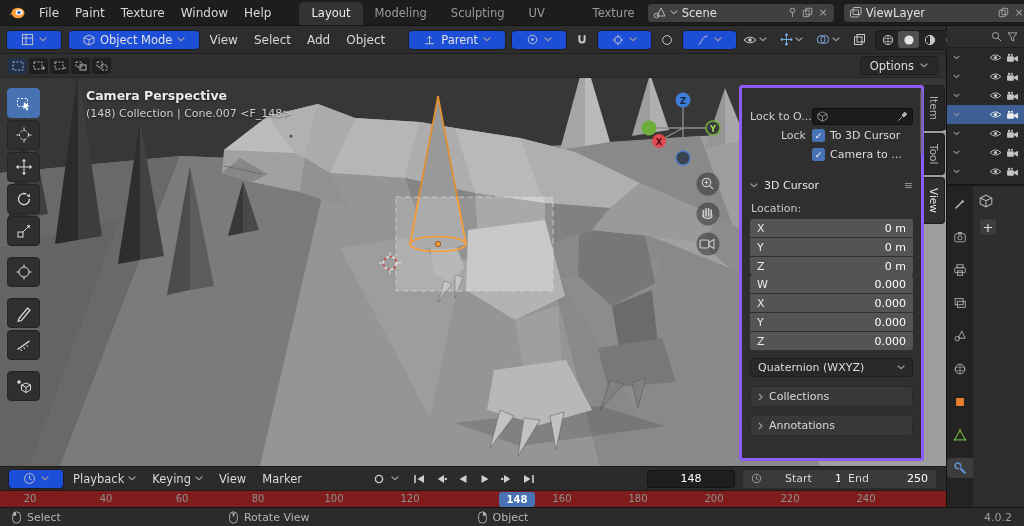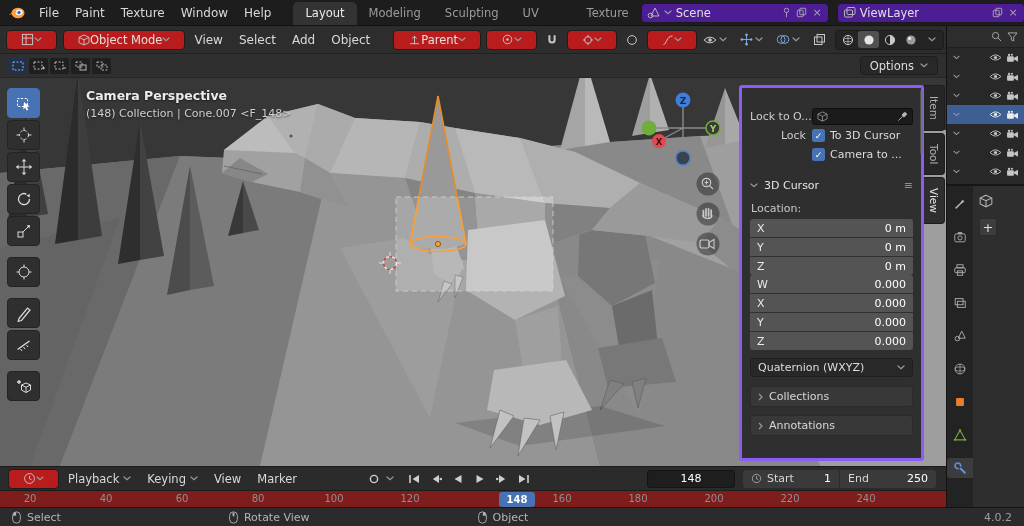--- a/index.html
+++ b/index.html
@@ -4,33 +4,33 @@
 <style>
 *{margin:0;padding:0;box-sizing:border-box}
 html,body{width:1024px;height:526px;overflow:hidden;background:#111}
 body{font-family:"DejaVu Sans","Liberation Sans",sans-serif;font-size:12px;color:#d4d4d4}
 svg{display:block;flex:none}
 .app{position:relative;width:1024px;height:526px;background:#1d1d1d;display:flex;flex-direction:column}
 
 .topbar{height:26px;flex:none;display:flex;align-items:center;background:#1d1d1d;border-bottom:1px solid #131313;padding-left:6px}
 .logo{margin:0 6px 0 2px}
 .menu{padding:0 8px;color:#d9d9d9;font-size:12px}
-.wtabs{display:flex;align-self:flex-end;margin-left:14px}
+.wtabs{display:flex;align-self:flex-end;margin-left:20px}
 .wtab{padding:0 12px;line-height:23px;height:23px;color:#9b9b9b;border-radius:5px 5px 0 0;font-size:11.5px}
 .wtab.active{background:#333;color:#ececec}
 .tb-widgets{margin-left:auto;display:flex;align-items:center;gap:8px;padding-right:6px}
-.datablock{display:flex;align-items:center;height:20px;background:#4c1d95;border:1px solid #1a1a1a;border-radius:4px;padding:0 5px;width:188px;gap:4px;font-size:11.5px;color:#e0e0e0}
+.datablock{display:flex;align-items:center;height:20px;background:#404040;border:1px solid #1a1a1a;border-radius:4px;padding:0 5px;width:188px;gap:4px;font-size:11.5px;color:#e0e0e0}
 .datablock .name{flex:1;overflow:hidden;white-space:nowrap}
 .db-ic{color:#b5b5b5}
 .db-x{color:#a5a5a5;font-size:11px;line-height:1;padding:0 1px}
 
 .workspace{flex:1;display:flex;min-height:0}
 .vp-col{width:947px;flex:none;display:flex;flex-direction:column;border-right:1px solid #131313;min-height:0}
 .vp-header{height:28px;flex:none;background:#2d2d2d;border-bottom:1px solid #202020;display:flex;align-items:center;padding:0 6px;gap:2px}
-.hbtn{display:flex;align-items:center;background:#b91c1c;border:1px solid #1d1d1d;border-radius:4px;height:20px;padding:0 14px;font-size:11.5px;color:#e0e0e0;white-space:nowrap}
+.hbtn{display:flex;align-items:center;gap:5px;background:#1d4ed8;border:1px solid #1d1d1d;border-radius:4px;height:20px;padding:0 14px;font-size:11.5px;color:#e0e0e0;white-space:nowrap}
 .hmenu{padding:0 7px;color:#d9d9d9;font-size:12px}
 .hicon{display:flex;align-items:center;gap:2px;padding:0 4px;height:20px;color:#c9c9c9}
 .hicon.blue{color:#82aee8}
 .chev{color:#9a9a9a}
 .mid{margin-left:14px;display:flex;align-items:center;gap:5px}
 .right-cluster{margin-left:auto;display:flex;align-items:center;gap:5px;padding-right:2px}
 .shading{display:flex;background:#242424;border:1px solid #1c1c1c;border-radius:4px;height:20px;align-items:center;padding:0 1px}
 .sh{width:21px;height:17px;display:flex;align-items:center;justify-content:center;border-radius:3px;color:#c9c9c9}
 .sh.active{background:#505050}
 
@@ -73,21 +73,21 @@
 .ntabs{position:absolute;right:0;top:7px;width:22px;display:flex;flex-direction:column;gap:2px}
 .ntab{writing-mode:vertical-rl;width:21px;padding:10px 0;background:#262626;border:1px solid #1d1d1d;border-left:none;border-radius:0 4px 4px 0;color:#b2b2b2;font-size:10.5px;display:flex;align-items:center;justify-content:center}
 .ntab.active{background:#2f2f2f;color:#e4e4e4}
 
 .tl-header{height:24px;flex:none;background:#2b2b2b;border-top:1px solid #1b1b1b;display:flex;align-items:center;padding:0 8px;gap:2px}
 .tl-menu{padding:0 7px;font-size:11.5px;color:#d9d9d9;display:flex;align-items:center;gap:4px}
 .transport{display:flex;align-items:center;gap:2px;margin-left:58px}
 .tbtn{width:20px;height:18px;display:flex;align-items:center;justify-content:center;color:#cfcfcf;border-radius:3px}
 .frame-field{margin-left:auto;width:88px;height:18px;background:#1e1e1e;border:1px solid #141414;border-radius:3px;display:flex;align-items:center;justify-content:center;color:#fff;font-size:11px}
 .range{display:flex;margin-left:6px;margin-right:2px}
-.rfield{height:18px;background:#3a3a3a;display:flex;align-items:center;gap:5px;padding:0 8px;font-size:11px;color:#d6d6d6;width:96px}
+.rfield{height:18px;background:#3a3a3a;display:flex;align-items:center;gap:23px;padding:0 8px;font-size:11px;color:#d6d6d6;width:96px}
 .rfield .val{margin-left:auto;color:#fff}
 .rfield.start{border-radius:3px 0 0 3px;margin-right:1px}
 .rfield.end{border-radius:0 3px 3px 0}
 .tl-ruler{height:17px;flex:none;background:#7f1d1d;border-top:1px solid #1b1b1b;position:relative;font-size:10px;color:#8f8f8f}
 .tick{position:absolute;top:2px;transform:translateX(-50%)}
 .playhead{position:absolute;left:499px;top:1px;width:36px;height:15px;background:#4772b3;border-radius:3px;color:#fff;font-size:10px;font-weight:bold;display:flex;align-items:center;justify-content:center}
 
 .right-col{flex:1;display:flex;flex-direction:column;background:#282828;min-width:0}
 .outliner{height:160px;flex:none;border-bottom:2px solid #161616;display:flex;flex-direction:column}
 .ol-header{height:22px;flex:none;background:#2d2d2d;border-bottom:1px solid #1e1e1e;display:flex;align-items:center;justify-content:flex-end;gap:5px;padding:0 6px;color:#b0b0b0}

